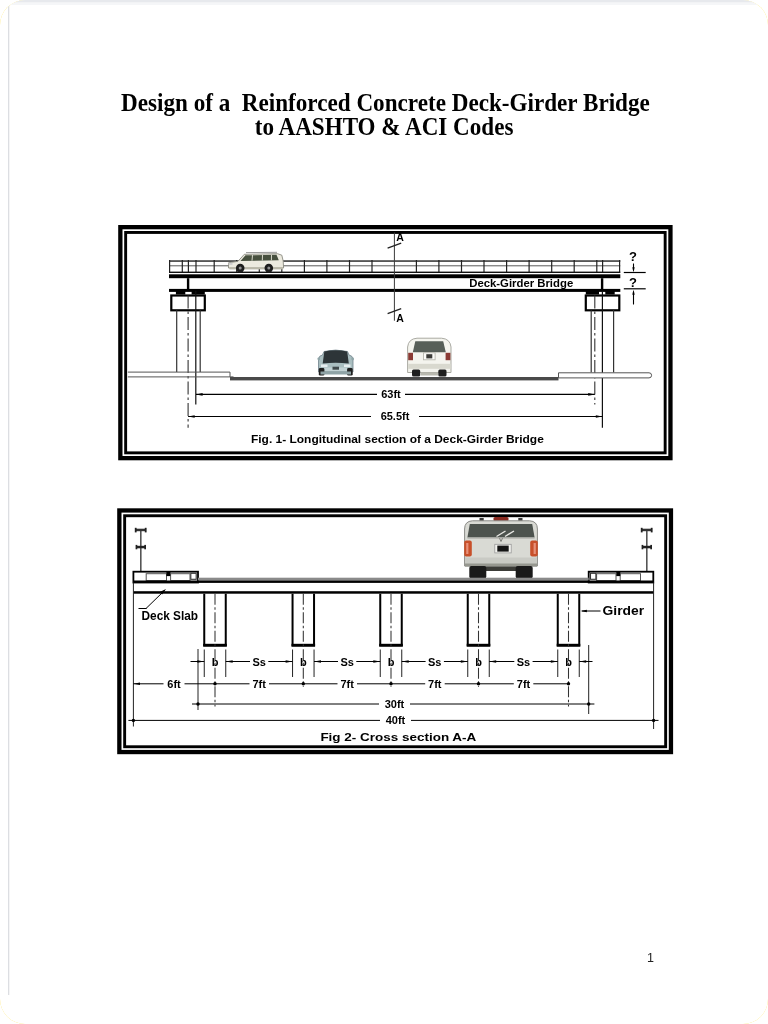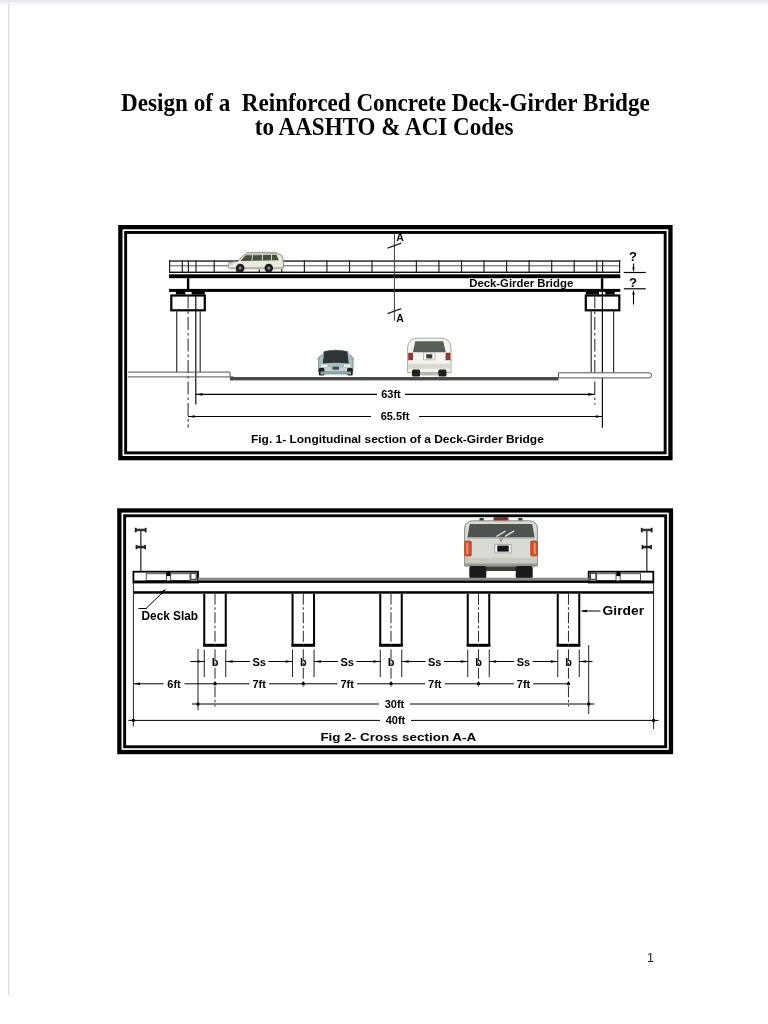--- a/index.html
+++ b/index.html
@@ -1,16 +1,16 @@
 <!DOCTYPE html>
 <html><head>
 <meta charset="utf-8">
 <style>
   html,body{margin:0;padding:0;background:#fff;}
-  .page{position:relative;width:768px;height:1024px;background:#fde047;overflow:hidden;}
+  .page{position:relative;width:768px;height:1024px;background:#fde047;overflow:hidden;border-radius:25px;}
   svg{display:block;}
   text{font-family:"Liberation Sans",sans-serif;}
   .ser{font-family:"Liberation Serif",serif;}
 </style>
 </head>
 <body>
 <div class="page">
 <svg width="768" height="1024" viewBox="0 0 768 1024">
 
 <rect x="0" y="0" width="768" height="1024" fill="#ffffff"></rect>

